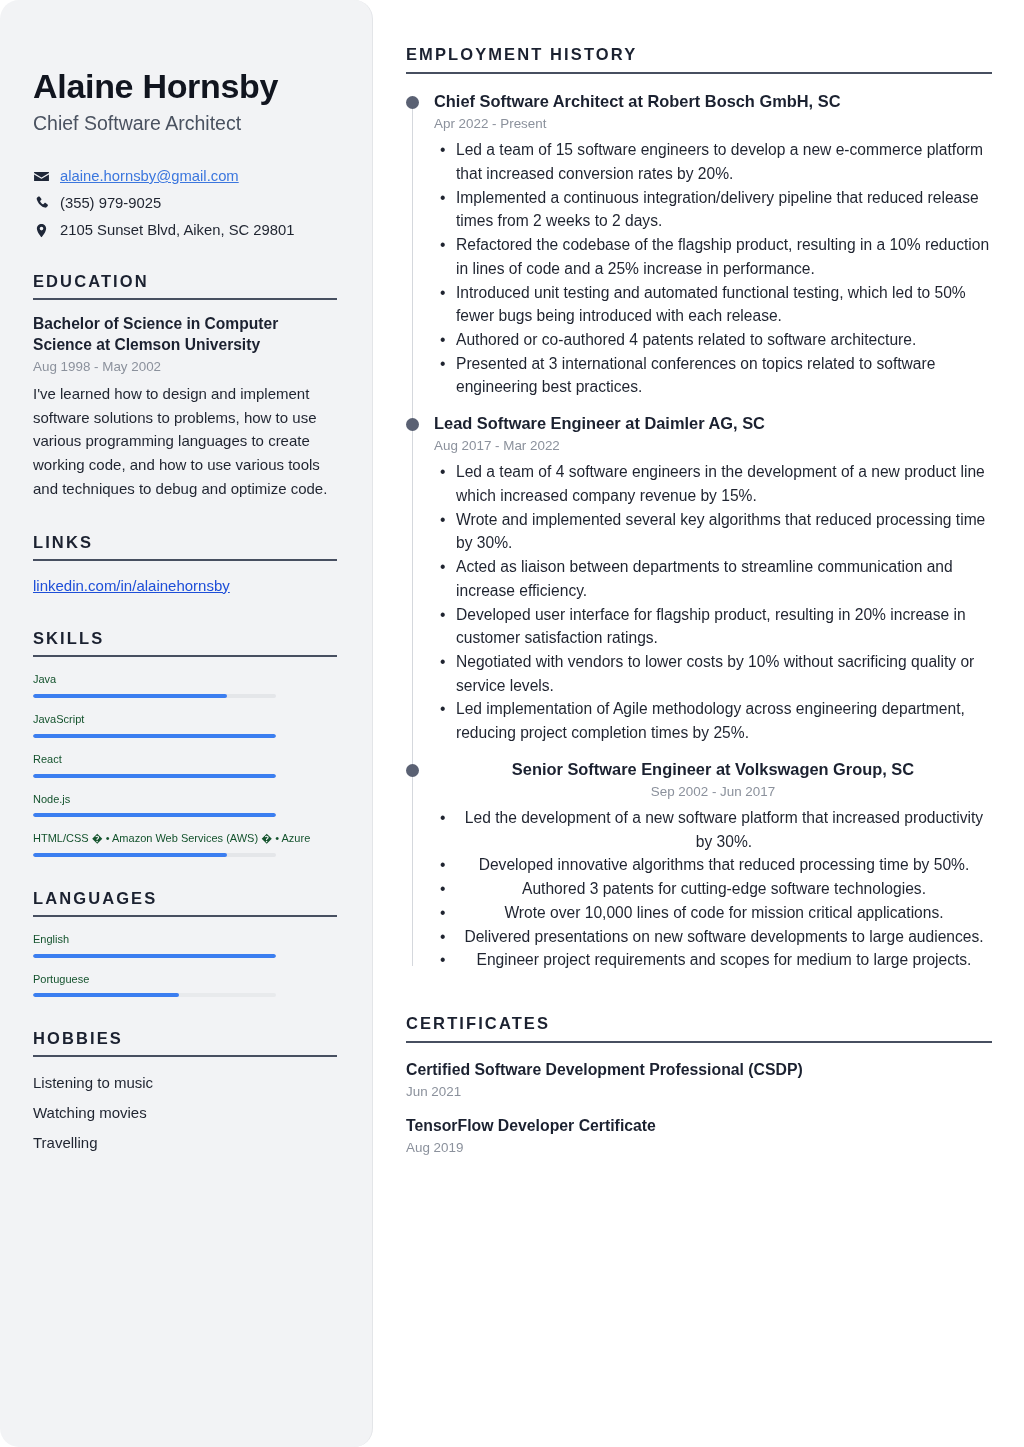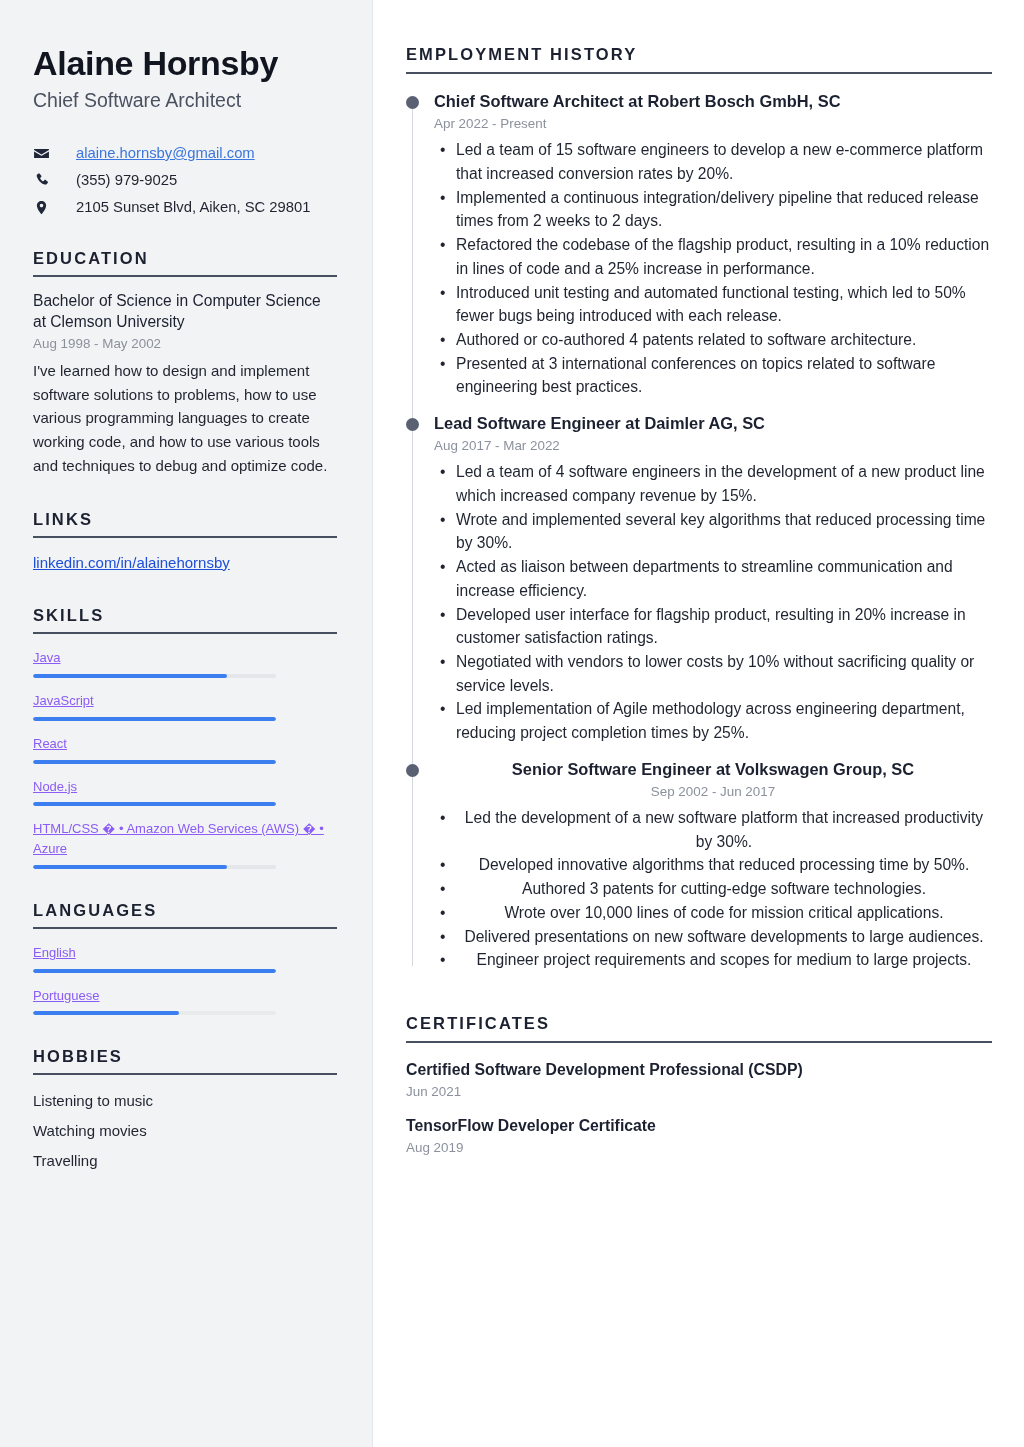--- a/index.html
+++ b/index.html
@@ -11,41 +11,42 @@
     width:1024px;
     min-height:1447px;
   }
   .page { display:flex; width:1024px; min-height:1447px; align-items:stretch; }
 
   
   .sidebar {
     width:373px;
     background:#f2f3f5;
     border-right:1px solid #e3e5e8;
-    padding:44px 35px 40px 33px;
+    padding:67px 35px 40px 33px;
+    border-radius:19px;
   }
   .name {
     font-size:34px;
     font-weight:bold;
     letter-spacing:-0.3px;
     color:#11151f;
     line-height:1.15;
   }
   .job-title {
     font-size:19.5px;
     color:#4a5260;
     margin-top:5px;
     line-height:1.25;
     font-weight:400;
   }
   .contact { margin-top:31px; }
   .contact-row {
     display:flex;
     align-items:center;
-    gap:26px;
+    gap:10px;
     margin-bottom:7px;
     min-height:20px;
   }
   .contact-icon {
     width:17px; height:17px;
     display:flex; align-items:center; justify-content:center;
     flex:none;
     color:#1f2738;
   }
   .contact-icon svg { display:block; }
@@ -63,21 +64,21 @@
   }
   .section-rule {
     height:2px;
     background:#474f60;
     width:100%;
     margin-bottom:14px;
   }
 
   .edu-title {
     font-size:15.6px;
-    font-weight:normal;
+    font-weight:bold;
     color:#1b2130;
     line-height:1.32;
   }
   .edu-date {
     font-size:13.4px;
     color:#8b919c;
     margin-top:2px;
     line-height:1.35;
   }
   .edu-desc {
@@ -85,25 +86,24 @@
     color:#1f2430;
     line-height:1.59;
     margin-top:6px;
   }
 
   .link-line { font-size:15px; color:#1d4ed8; text-decoration:underline; line-height:1.5; }
 
   .skill { margin-bottom:13px; }
   .skill:last-child { margin-bottom:0; }
   .skill-label {
-    font-size:13px;
-    color:#8b5cf6;
+    font-size:11px;
+    color:#14532d;
     line-height:1.52;
     margin-bottom:6px;
-    text-decoration:underline;
   }
   .bar-track {
     height:4px;
     width:243px;
     background:#e4e6e9;
     border-radius:3px;
     overflow:hidden;
   }
   .bar-track.dotted { background:#e8eaec; }
   .bar-fill {

